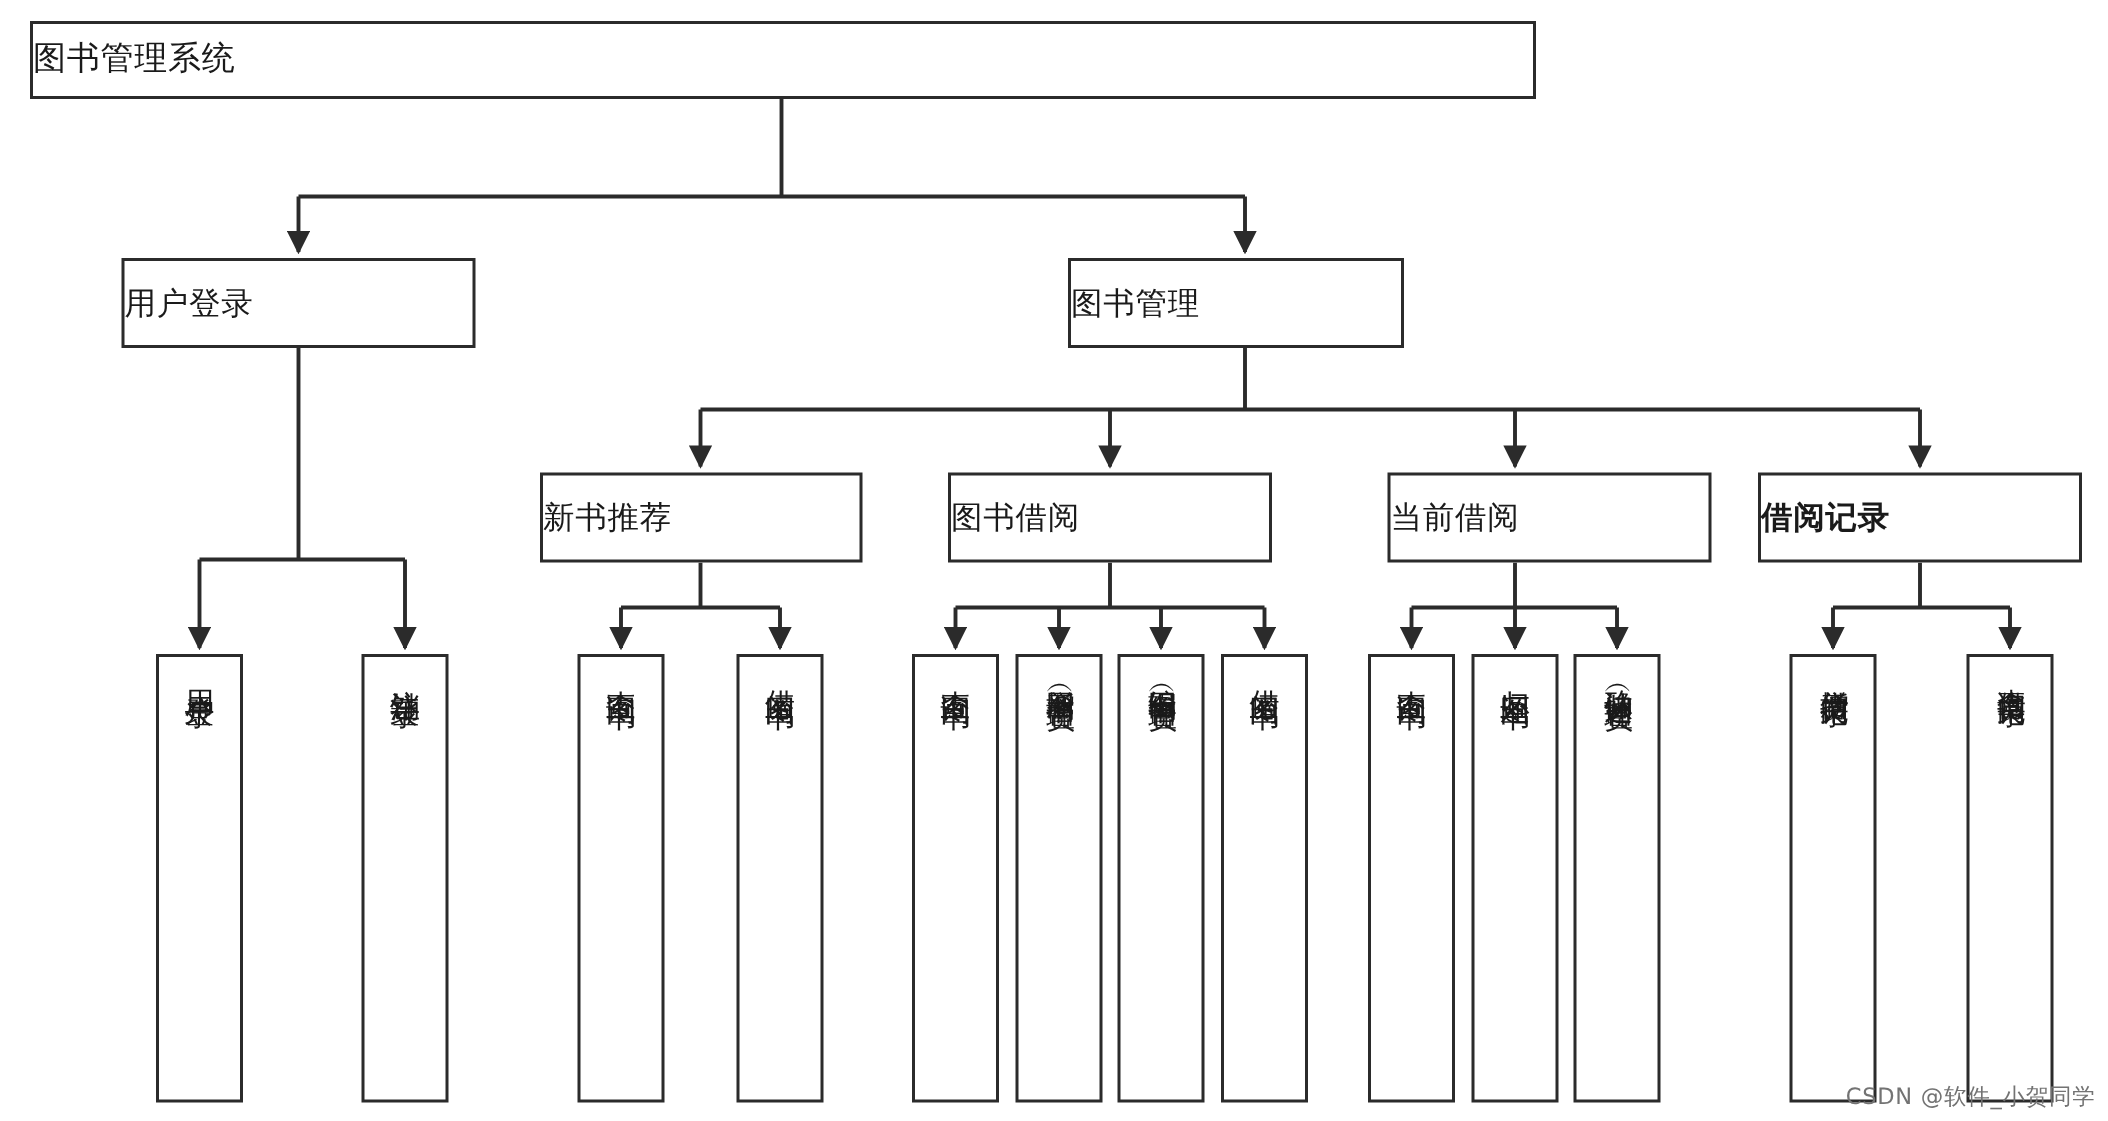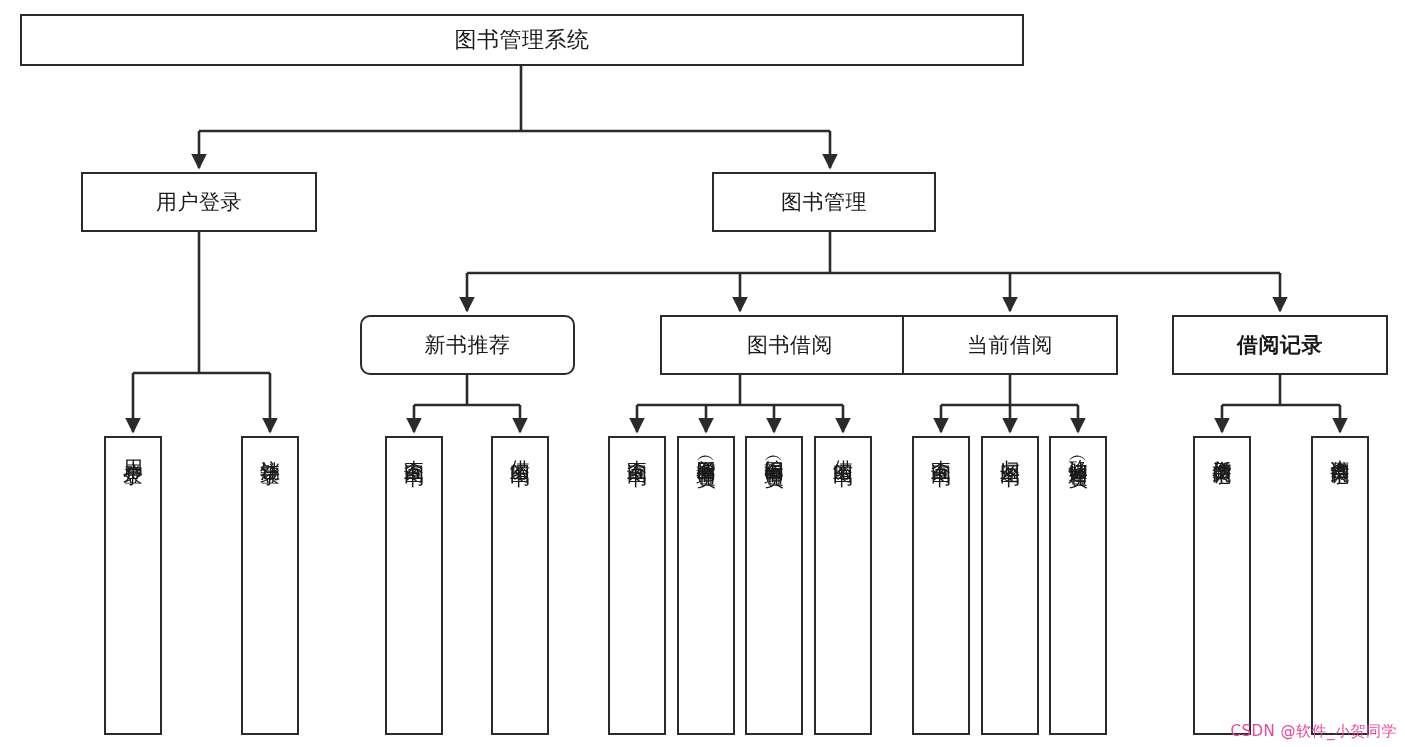--- a/index.html
+++ b/index.html
@@ -26,21 +26,20 @@
     height: 747px;
     pointer-events: none;
   }
   .node {
     position: absolute;
     box-sizing: border-box;
     background: #ffffff;
     border: 2.5px solid #2b2b2b;
     display: flex;
     align-items: center;
-    justify-content: center;
     color: #1a1a1a;
     z-index: 2;
   }
   .node .lbl {
     display: block;
     text-align: center;
     line-height: 1.18;
     white-space: nowrap;
   }
   
@@ -67,21 +66,21 @@
   }
   .node.vert.tall .lbl {
     font-size: 19px;
     letter-spacing: 1.5px;
   }
   #watermark {
     position: absolute;
     right: 8px;
     bottom: 6px;
     font-size: 15px;
-    color: #ec4899;
+    color: #737373;
     letter-spacing: 0.5px;
     z-index: 5;
     user-select: none;
   }
 </style>
 </head>
 <body>
 
 <div id="canvas">
 
@@ -142,27 +141,27 @@
     <span class="lbl">图书管理系统</span>
   </div>
 
   <div class="node horiz" style="left:81px; top:172px; width:236px; height:60px;">
     <span class="lbl">用户登录</span>
   </div>
   <div class="node horiz" style="left:712px; top:172px; width:224px; height:60px;">
     <span class="lbl">图书管理</span>
   </div>
 
-  <div class="node horiz" style="left:360px; top:315px; width:215px; height:60px;border-radius:10px;">
+  <div class="node horiz" style="left:360px; top:315px; width:215px; height:60px;">
     <span class="lbl">新书推荐</span>
   </div>
-  <div class="node horiz" style="left:632px; top:315px; width:260px; height:60px;margin-left:28px;">
+  <div class="node horiz" style="left:632px; top:315px; width:216px; height:60px;">
     <span class="lbl">图书借阅</span>
   </div>
-  <div class="node horiz" style="left:902px; top:315px; width:216px; height:60px;">
+  <div class="node horiz" style="left:925px; top:315px; width:216px; height:60px;">
     <span class="lbl">当前借阅</span>
   </div>
   <div class="node horiz" style="left:1172px; top:315px; width:216px; height:60px;font-weight:bold;">
     <span class="lbl">借阅记录</span>
   </div>
 
   <div class="node vert" style="left:104px; top:436px; width:58px; height:299px;">
     <span class="lbl">用户登录</span>
   </div>
   <div class="node vert" style="left:241px; top:436px; width:58px; height:299px;">

